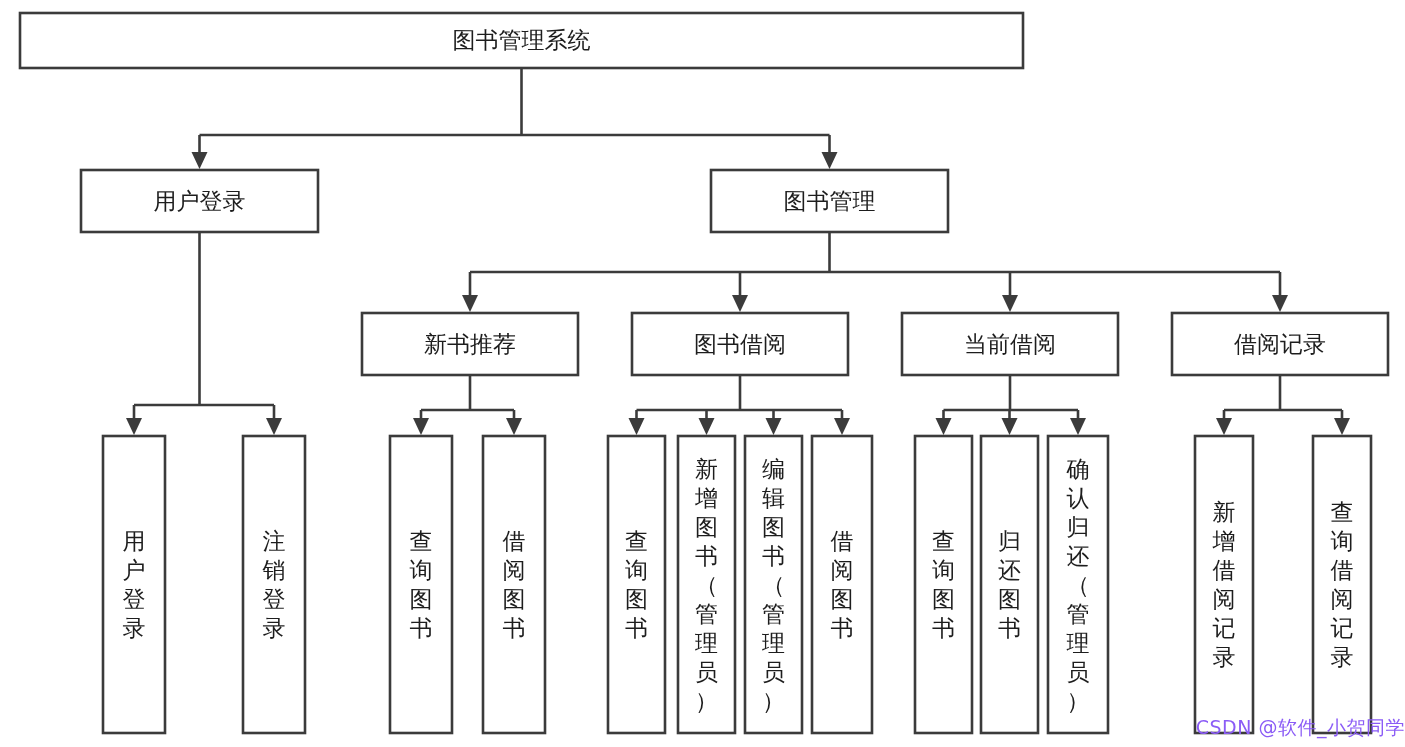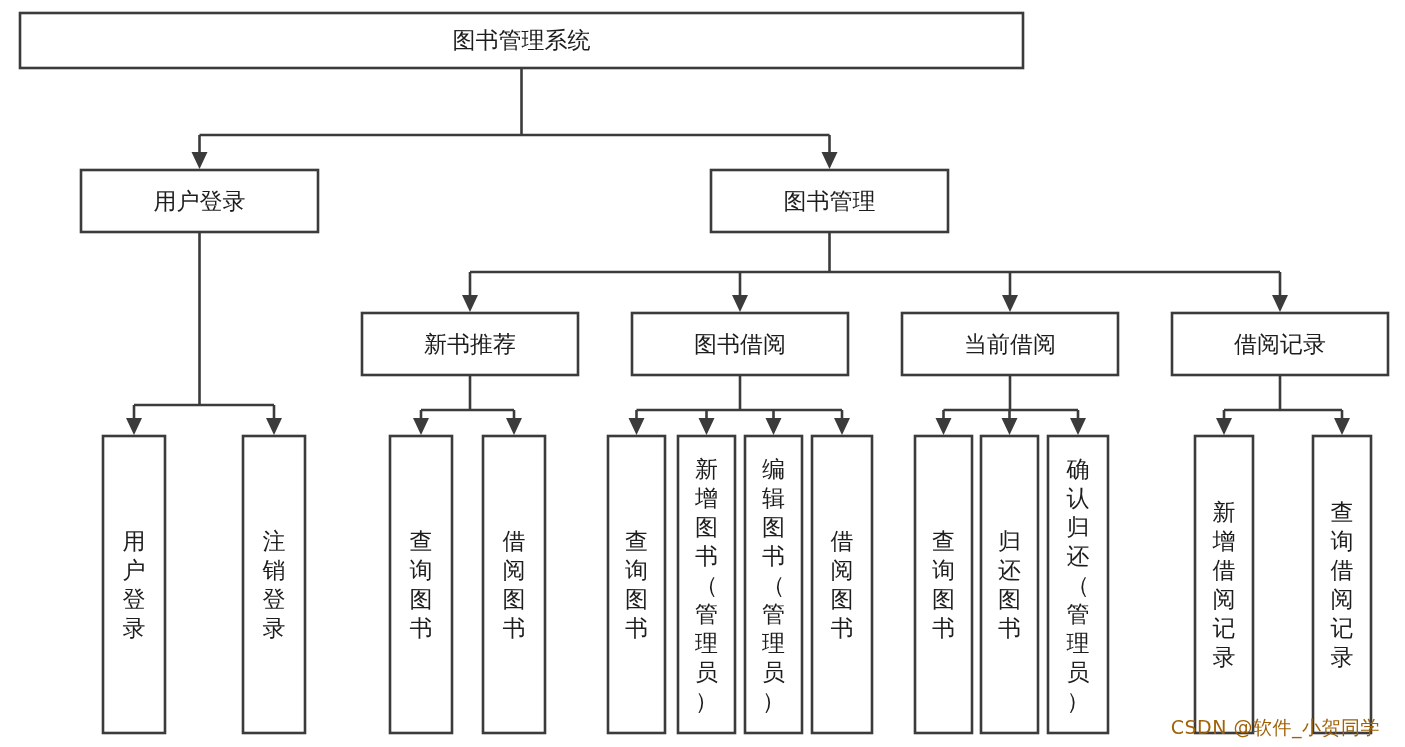--- a/index.html
+++ b/index.html
@@ -48,25 +48,25 @@
     dominant-baseline: middle;
   }
   .node-label-vertical {
     fill: #1d1d1d;
     font-family: "DejaVu Sans", "Liberation Sans", sans-serif;
     font-size: 23px;
     text-anchor: middle;
   }
   .watermark {
     position: absolute;
-    right: 25px;
+    right: 0;
     bottom: 6px;
     font-family: "DejaVu Sans", "Liberation Sans", sans-serif;
     font-size: 19px;
-    color: #a16207;
+    color: #8b5cf6;
     letter-spacing: 0.5px;
     white-space: nowrap;
     user-select: none;
   }
 </style>
 </head>
 <body>
 
 <div id="diagram-root">
   <svg class="flow" viewBox="0 0 1405 747">

